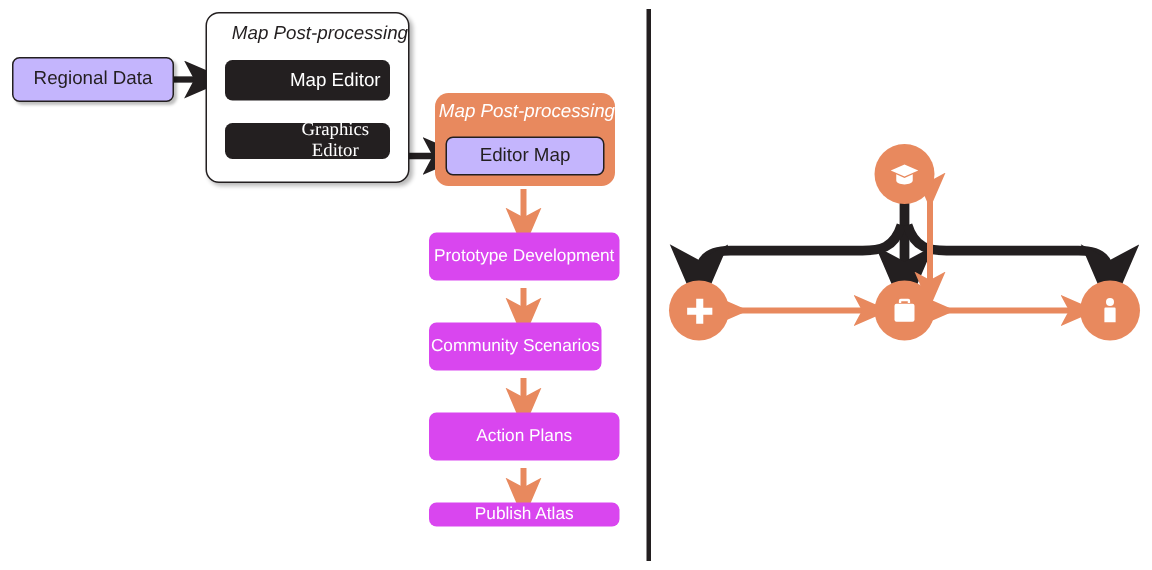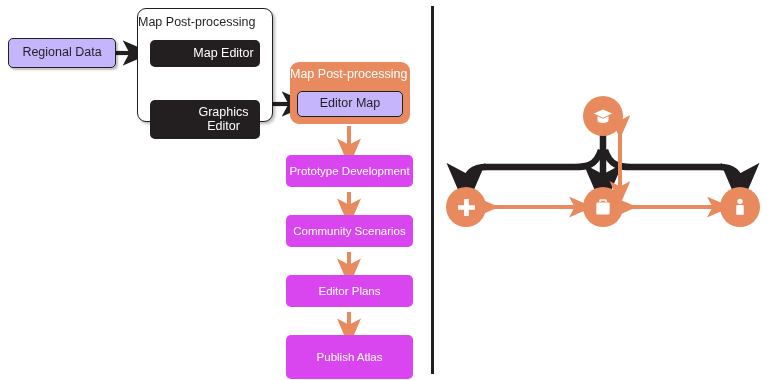--- a/index.html
+++ b/index.html
@@ -52,22 +52,23 @@
     box-shadow: 2px 2px 3px rgba(0,0,0,0.28);
   }
   .group-orange {
     background: #e8895e;
     border-radius: 9px;
   }
   .group-title {
     position: absolute;
     left: 0;
     width: 100%;
-    text-align: left;
+    text-align: right;
     font-size: 12.5px;
+    font-style: italic;
   }
   .group-title.dark { color: #231f20; }
   .group-title.light { color: #ffffff; }
 
   .box-orange {
     background: #d946ef;
     border-radius: 5px;
     color: #ffffff;
     font-size: 11.5px;
   }
@@ -129,41 +130,41 @@
 <div class="node box-white" style="left:8px; top:38px; width:108px; height:30px;">
   <span>Regional Data</span>
 </div>
 
 <div class="node group-white" style="left:137px; top:8px; width:136px; height:114px; display:block;">
   <div class="group-title dark" style="top:7px;">Map Post-processing</div>
 </div>
 <div class="node box-dark" style="left:150px; top:40px; width:110px; height:27px;">
   <span>Map Editor</span>
 </div>
-<div class="node box-dark" style="left:150px; top:100px; width:110px; height:39px;">
+<div class="node box-dark" style="left:150px; top:82px; width:110px; height:24px;font-family:Liberation Serif, serif;">
   <span>Graphics Editor</span>
 </div>
 
 <div class="node group-orange" style="left:290px; top:62px; width:120px; height:62px; display:block;">
   <div class="group-title light" style="top:6px;">Map Post-processing</div>
 </div>
 <div class="node box-white" style="left:297px; top:91px; width:106px; height:26px; box-shadow:none;">
   <span>Editor Map</span>
 </div>
 
 <div class="node box-orange" style="left:286px; top:155px; width:127px; height:32px;">
   <span>Prototype Development</span>
 </div>
-<div class="node box-orange" style="left:286px; top:215px; width:127px; height:32px;">
+<div class="node box-orange" style="left:286px; top:215px; width:115px; height:32px;">
   <span>Community Scenarios</span>
 </div>
 <div class="node box-orange" style="left:286px; top:275px; width:127px; height:32px;">
-  <span>Editor Plans</span>
-</div>
-<div class="node box-orange" style="left:286px; top:335px; width:127px; height:44px;">
+  <span>Action Plans</span>
+</div>
+<div class="node box-orange" style="left:286px; top:335px; width:127px; height:16px;">
   <span>Publish Atlas</span>
 </div>
 
 <div class="divider" style="left:431px; top:6px; width:3px; height:368px;"></div>
 
 <div class="icon-node" style="left:583px; top:96px; width:40px; height:40px;">
   <span>
     <svg width="22" height="22" viewBox="0 0 24 24" fill="#ffffff">
       <path d="M12 5 L22 9.4 L12 13.8 L2 9.4 Z"></path>
       <path d="M6 12.2 L6 16.6 C6 18.4 8.7 19.6 12 19.6 C15.3 19.6 18 18.4 18 16.6 L18 12.2 L12 14.9 Z"></path>

